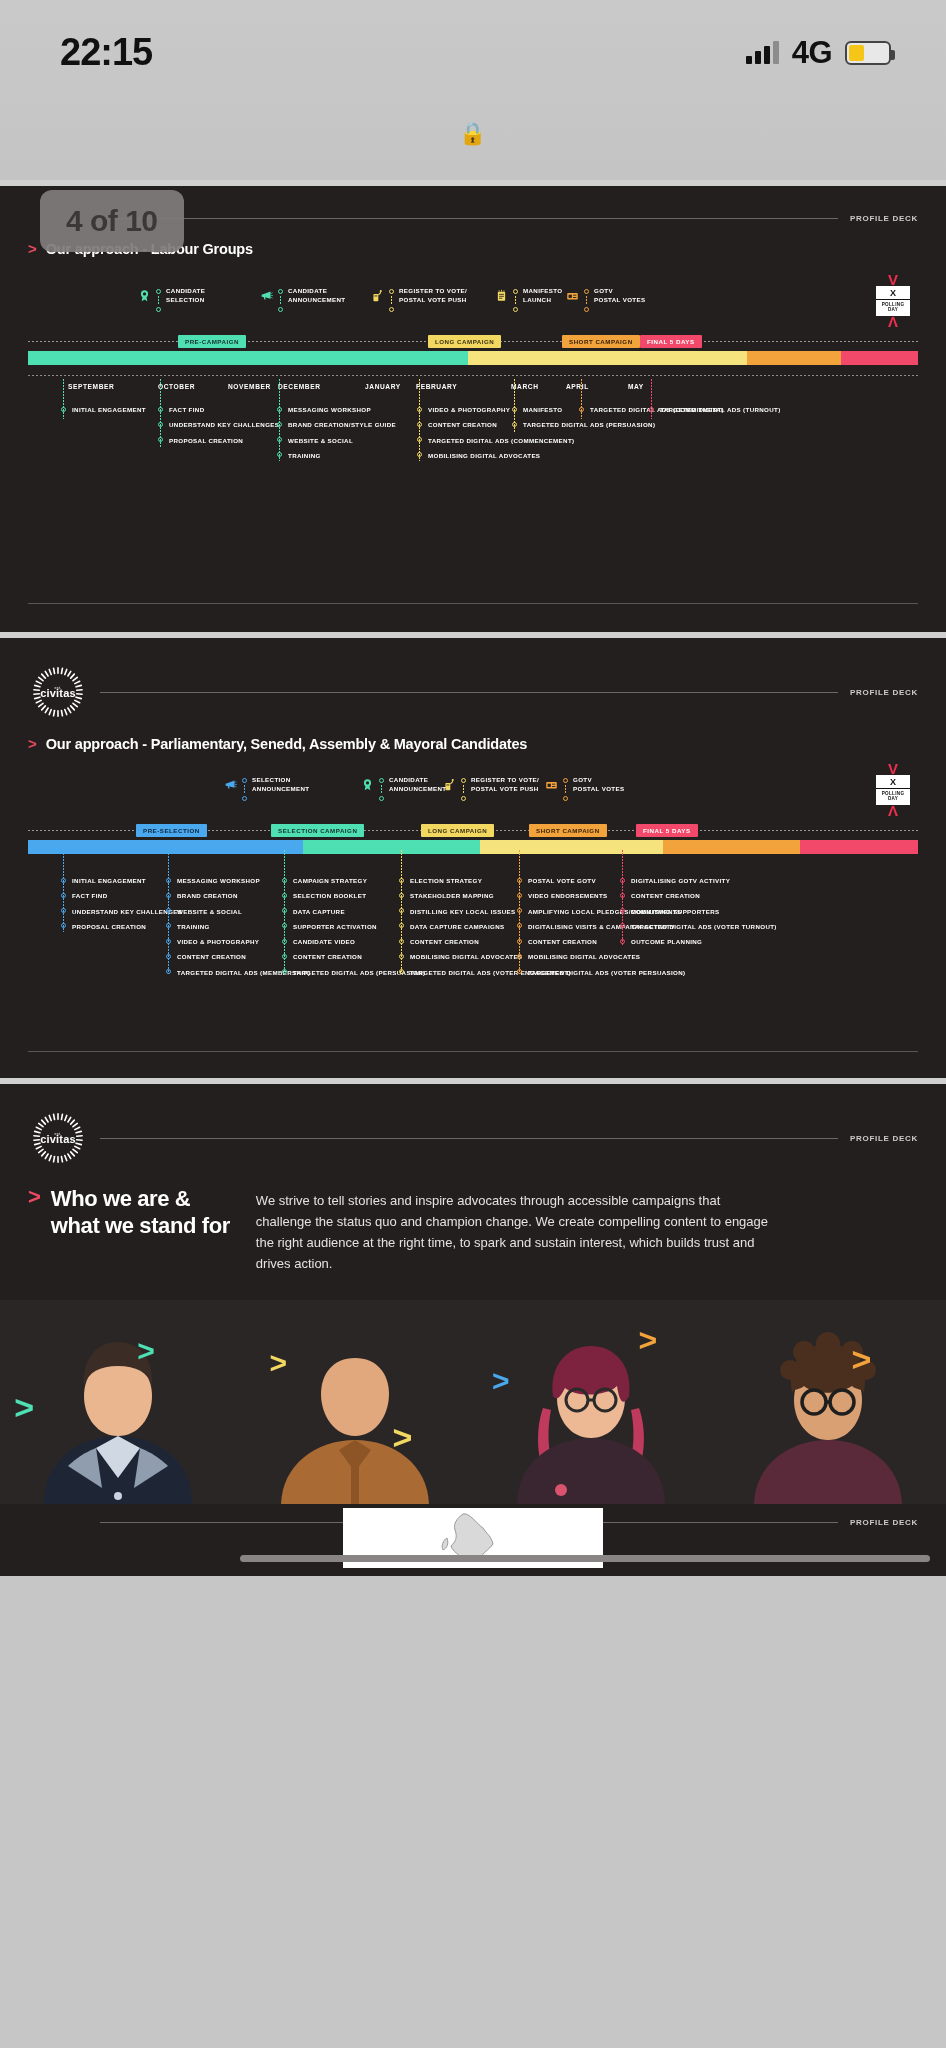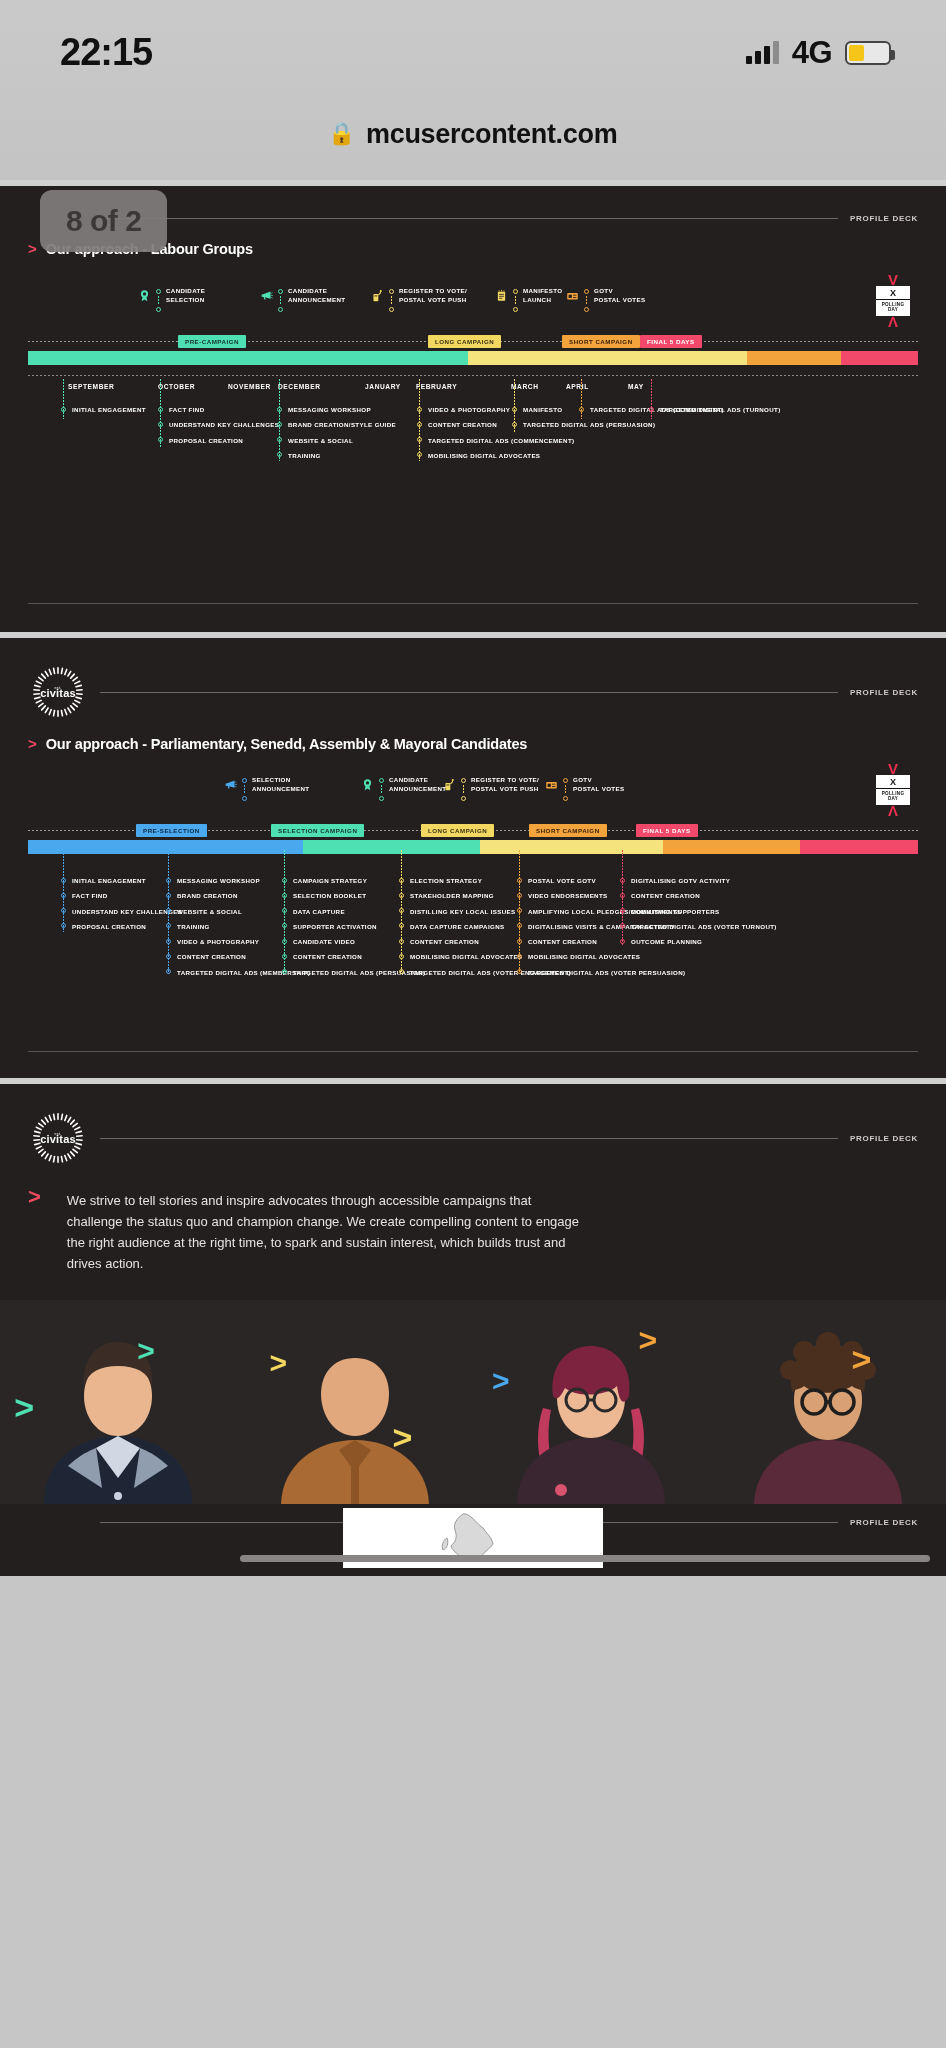--- a/index.html
+++ b/index.html
@@ -180,21 +180,20 @@
           <i></i>
         </div>
       <div class="net">4G</div>
       <div class="battery">
           <div class="lvl"></div>
         </div>
     </div>
   </div>
   <div class="urlbar">
     <span class="lock">🔒</span>
-    <span class="urltext">mcusercontent.com</span>
   </div>
 </div>
 
 <div class="page">
 
   <div class="gap"></div>
 
   <div class="slide" id="slide1" style="height:446px;">
     <div class="slide-inner">
       <div class="sl-head">
@@ -788,20 +787,24 @@
             <div class="word">civitas</div>
           </div>
         </div>
         <div class="head-rule"></div>
         <div class="deck-label">PROFILE DECK</div>
       </div>
 
       <div class="s3-body">
         <div class="s3-left">
           <span class="chev">&gt;</span>
+          <div class="s3-h">
+            <div>Who we are &amp;</div>
+            <div>what we stand for</div>
+          </div>
         </div>
         <p class="s3-p">We strive to tell stories and inspire advocates through accessible campaigns that challenge the status quo and champion change. We create compelling content to engage the right audience at the right time, to spark and sustain interest, which builds trust and drives action.</p>
       </div>
     </div>
 
     <div class="team">
       <div class="person" style="background:#2b2626;">
         <svg class="silho" width="200" height="300" viewBox="0 0 200 300">
           <path d="M100 60c-22 0-34 16-34 36 0 22 14 40 34 40s34-18 34-40c0-20-12-36-34-36z" fill="#e9b68f"></path>
           <path d="M66 86c-2-26 12-44 34-44s36 18 34 44c-4-14-16-20-34-20s-30 6-34 20z" fill="#3b2c25"></path>
@@ -877,13 +880,13 @@
     <svg class="map-blob" width="260" height="60" viewBox="0 0 260 60">
       <rect x="0" y="0" width="260" height="60" fill="#ffffff"></rect>
       <path d="M120 6c-6 4-10 10-8 16 3 8 0 12-4 16 2 6 8 8 12 14 6-2 10 2 16 0 4-8 10-10 14-16-2-8-6-10-10-16-6-4-14-16-20-14z" fill="#d9d9d9" stroke="#9a9a9a" stroke-width="1"></path>
       <path d="M104 30c-4 2-6 8-4 12 4-2 6-6 4-12z" fill="#d9d9d9" stroke="#9a9a9a" stroke-width="1"></path>
     </svg>
     <div class="scrollbar"></div>
   </div>
 
 </div>
 
-<div class="page-pill" style="top:190px;">8 of 2</div>
+<div class="page-pill" style="top:190px;">4 of 10</div>
 
 </body></html>

